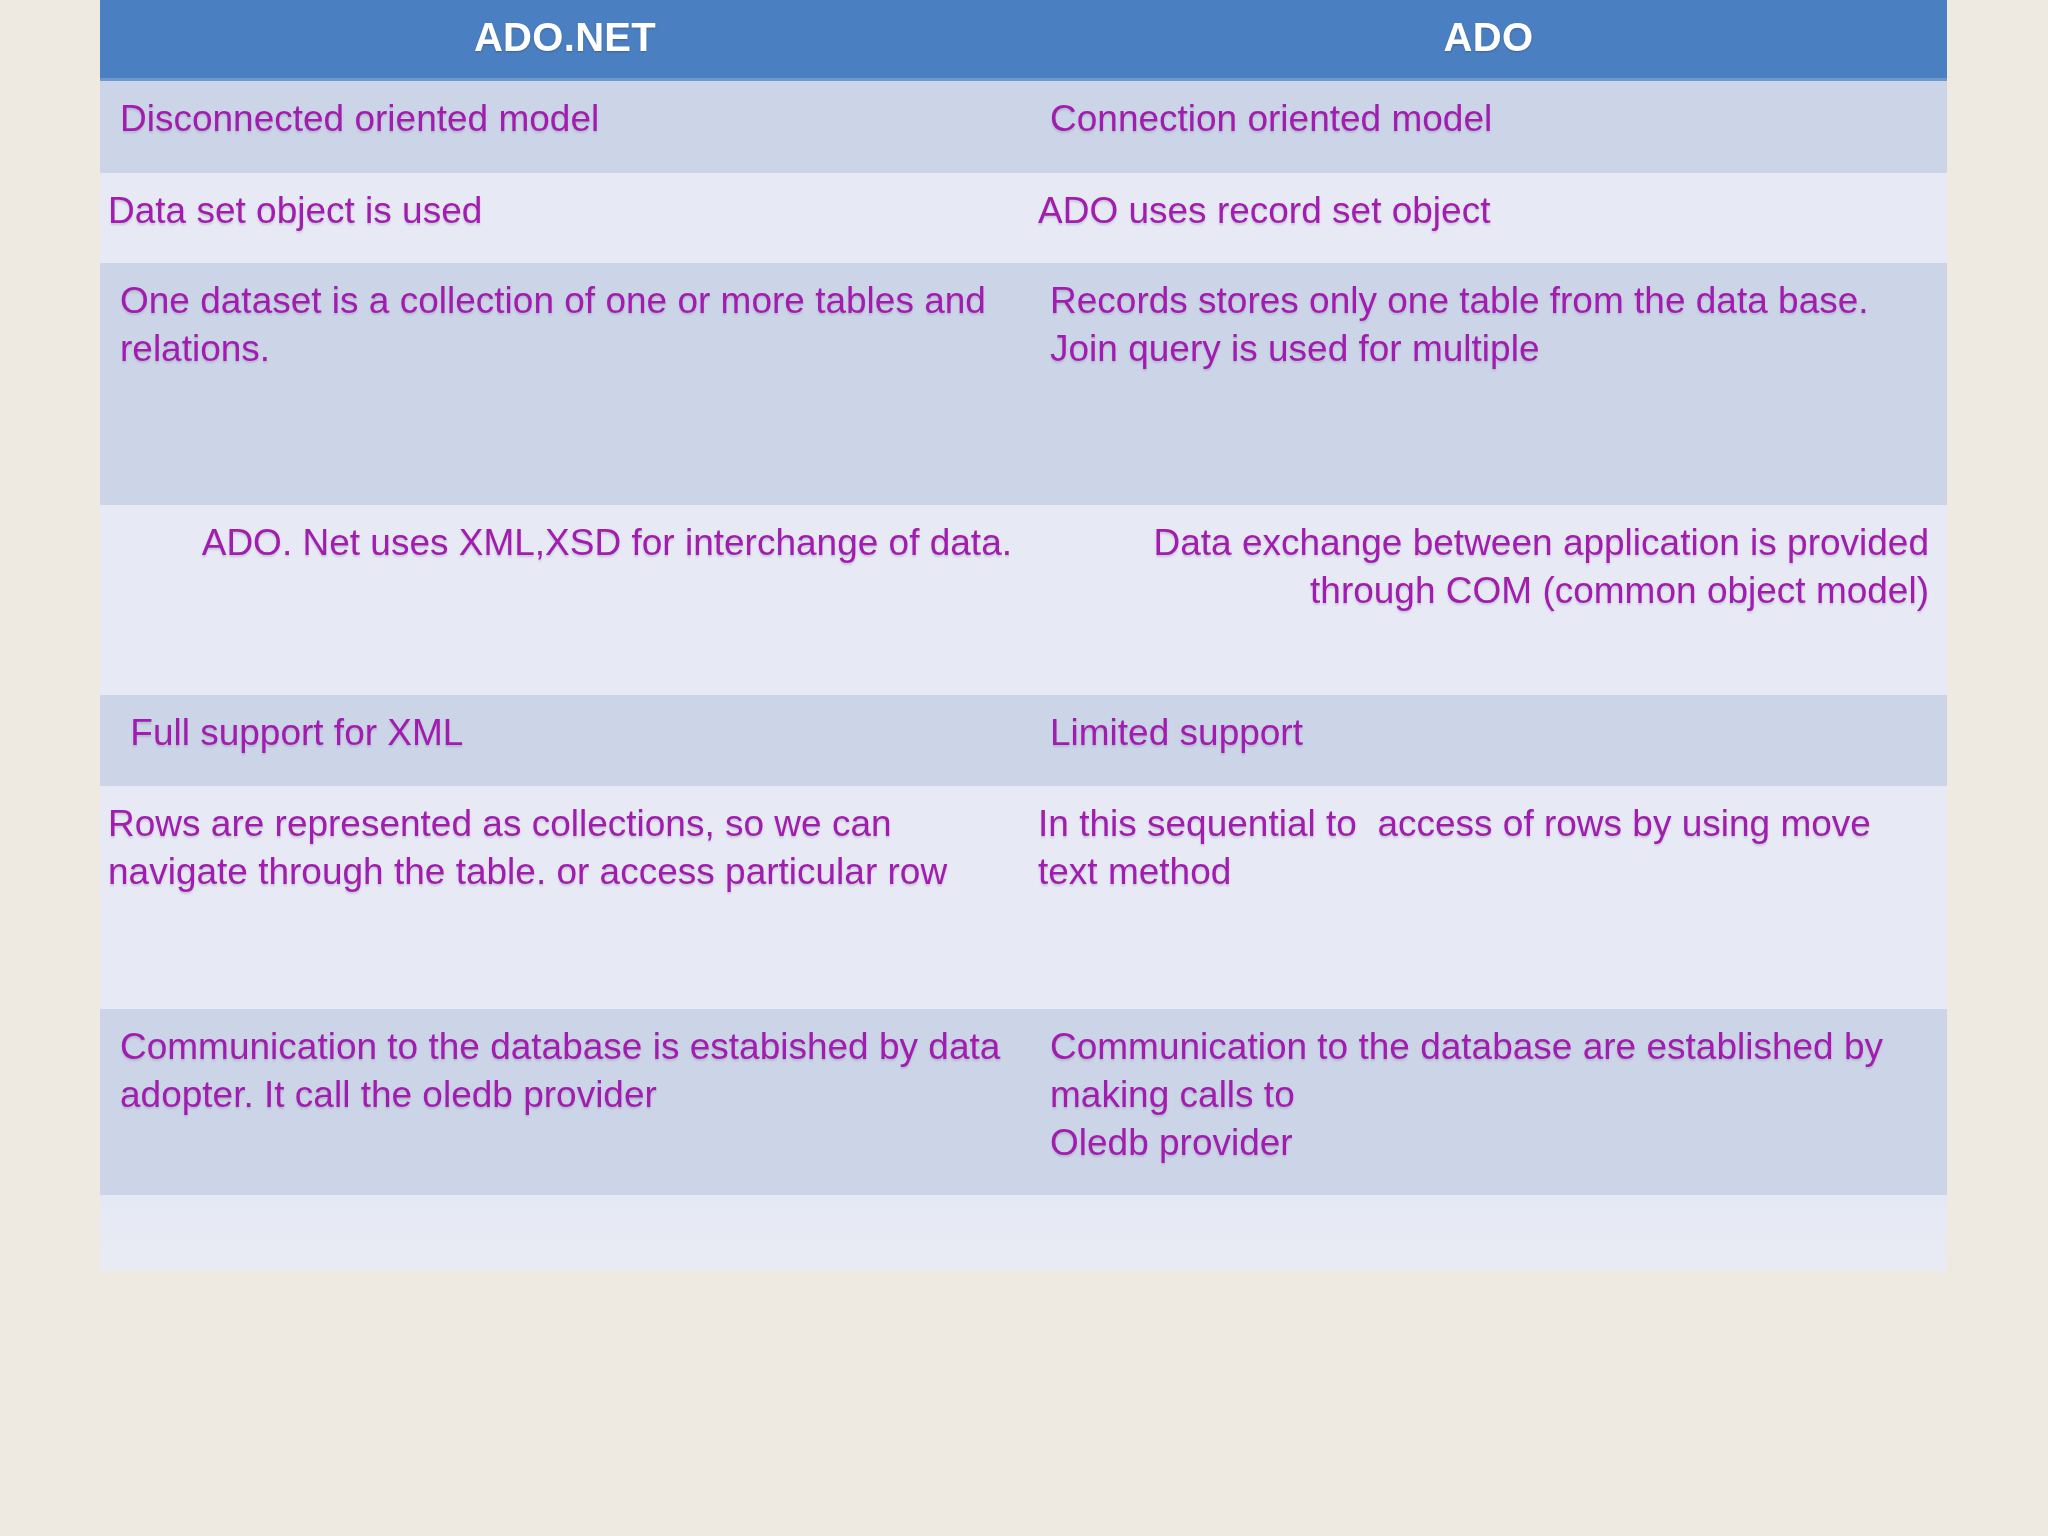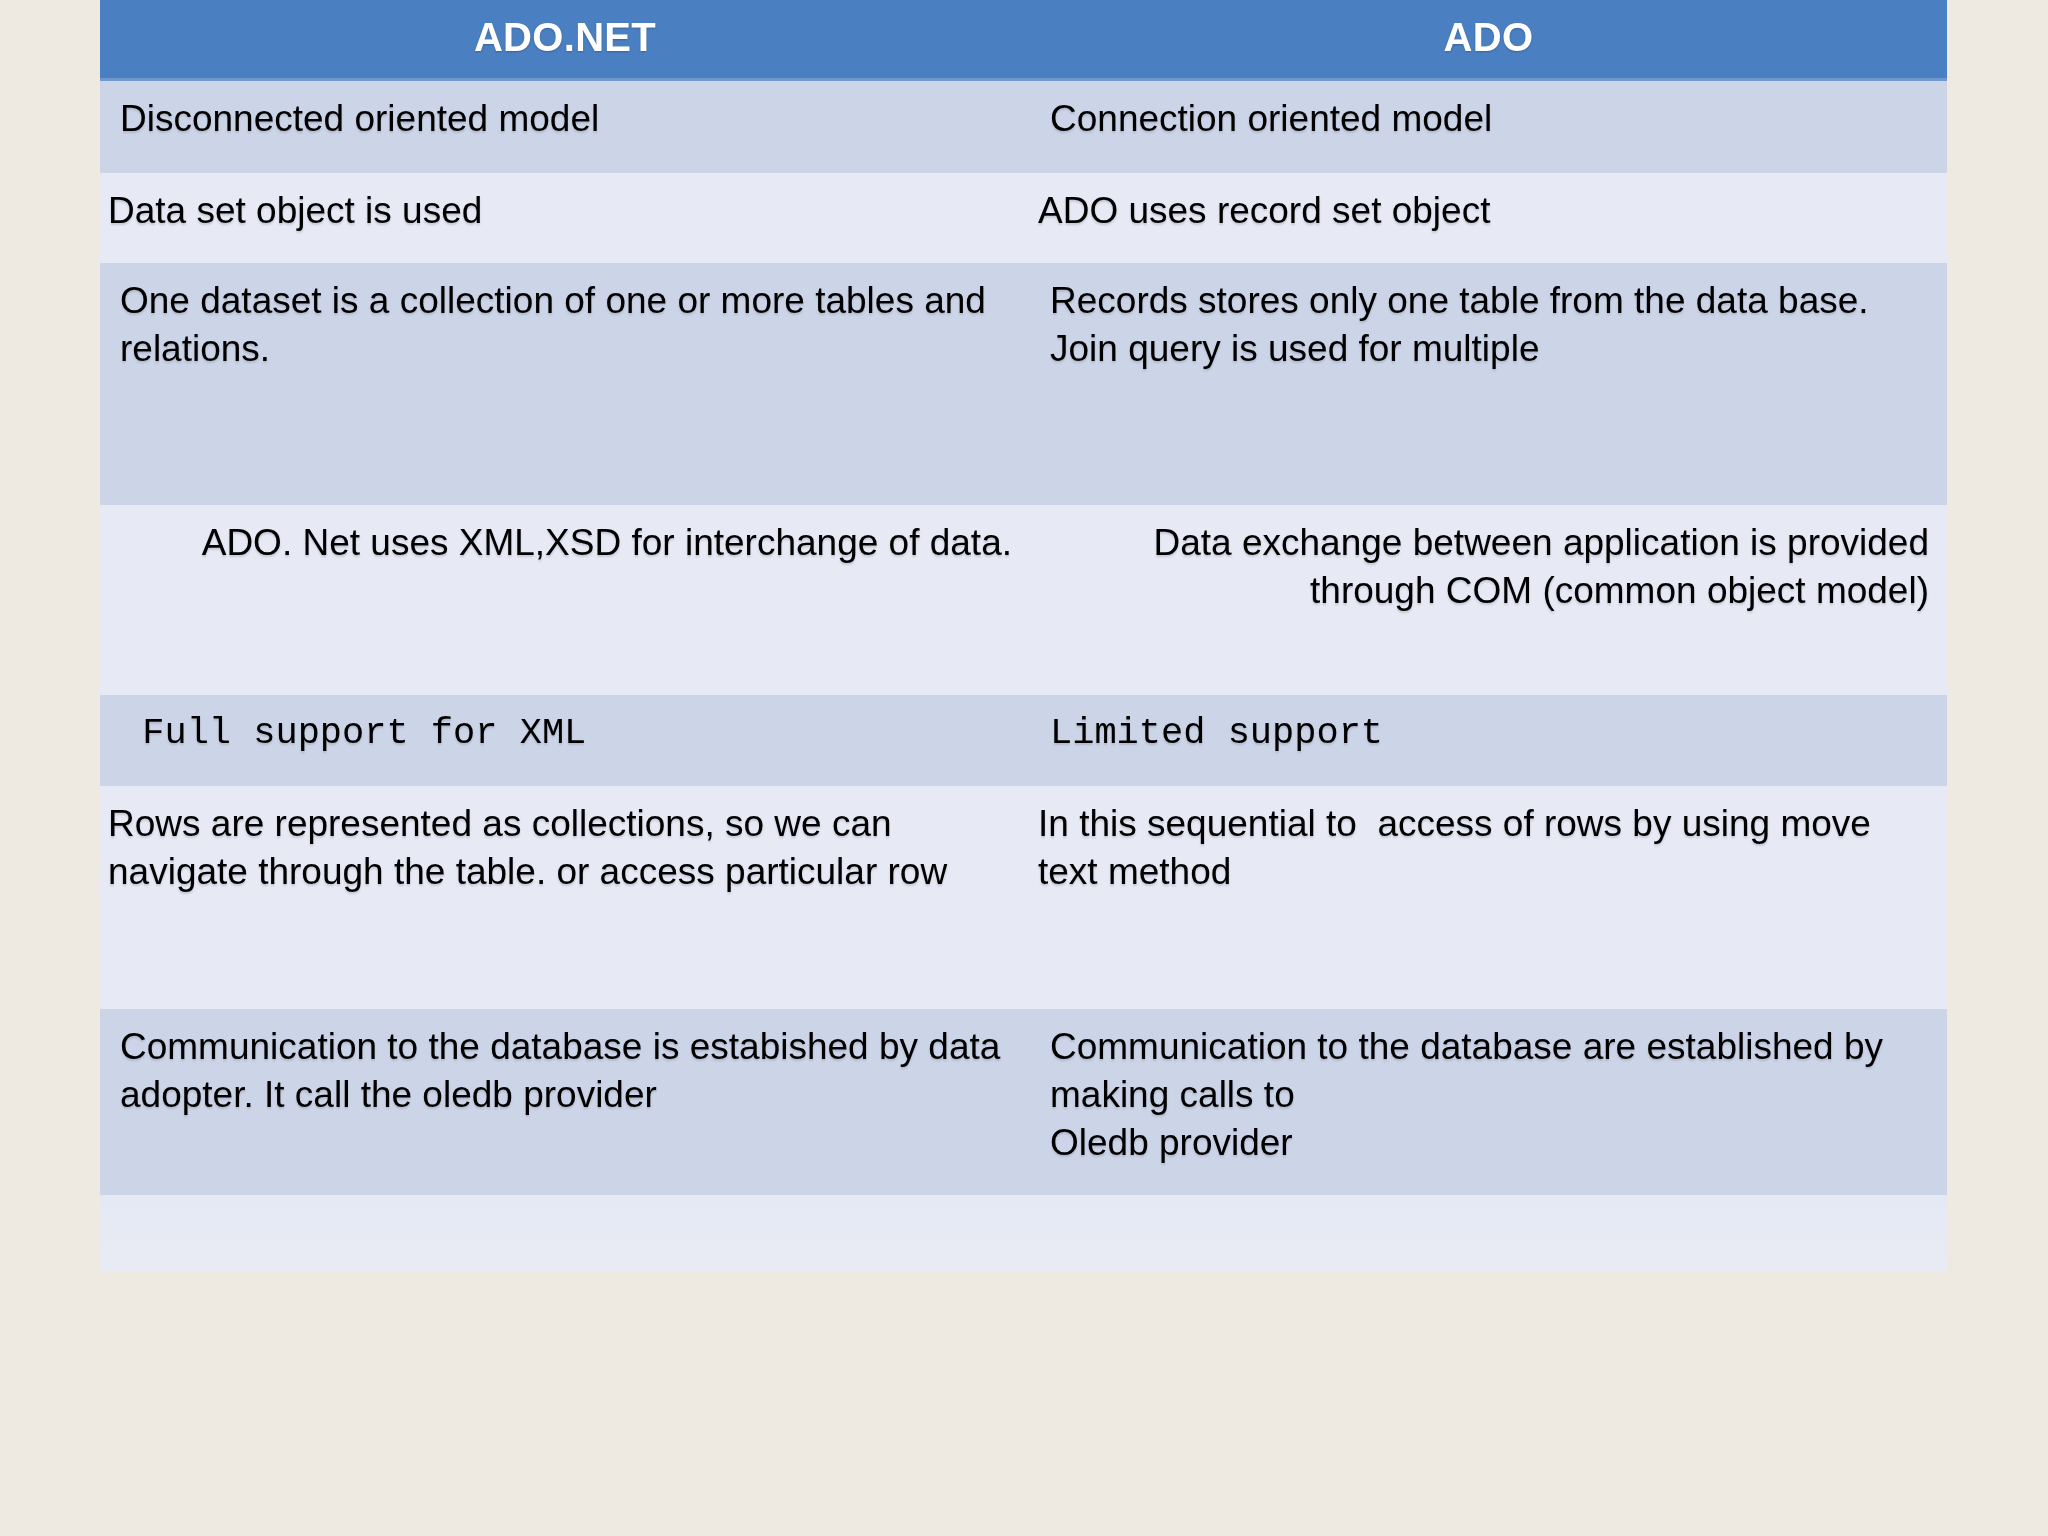--- a/index.html
+++ b/index.html
@@ -43,42 +43,42 @@
     padding: 0;
     vertical-align: middle;
     letter-spacing: 0.3px;
     text-shadow: 0 1px 2px rgba(0,0,0,0.22);
     border-bottom: 3px solid #6f98cd;
   }
 
   tbody td {
     font-size: 37px;
     line-height: 1.30;
-    color: #000000;
+    color: #a21caf;
     padding: 14px 18px 14px 20px;
     vertical-align: top;
     white-space: pre-wrap;
     text-shadow: 0 2px 2px rgba(120,120,140,0.30);
     font-weight: 400;
   }
 
   tbody tr.band-dark td {
     background: #ccd5e8;
   }
   tbody tr.band-light td {
     background: #e7eaf5;
     padding-left: 8px;
   }
 
   
   tr.h1 td { height: 64px; }
   tr.h2 td { height: 62px; }
   tr.h3 td { height: 214px; }
   tr.h4 td { height: 162px; text-align: right; }
-  tr.h5 td { height: 63px; font-family: Liberation Mono, monospace; }
+  tr.h5 td { height: 63px; }
   tr.h6 td { height: 195px; }
   tr.h7 td { height: 158px; }
   tr.h8 td { height: 48px; }
 
   tbody tr.band-light.last td {
     background: linear-gradient(180deg, #e5e9f3 0%, #e9ebf4 100%);
   }
 </style>
 </head>
 <body>

